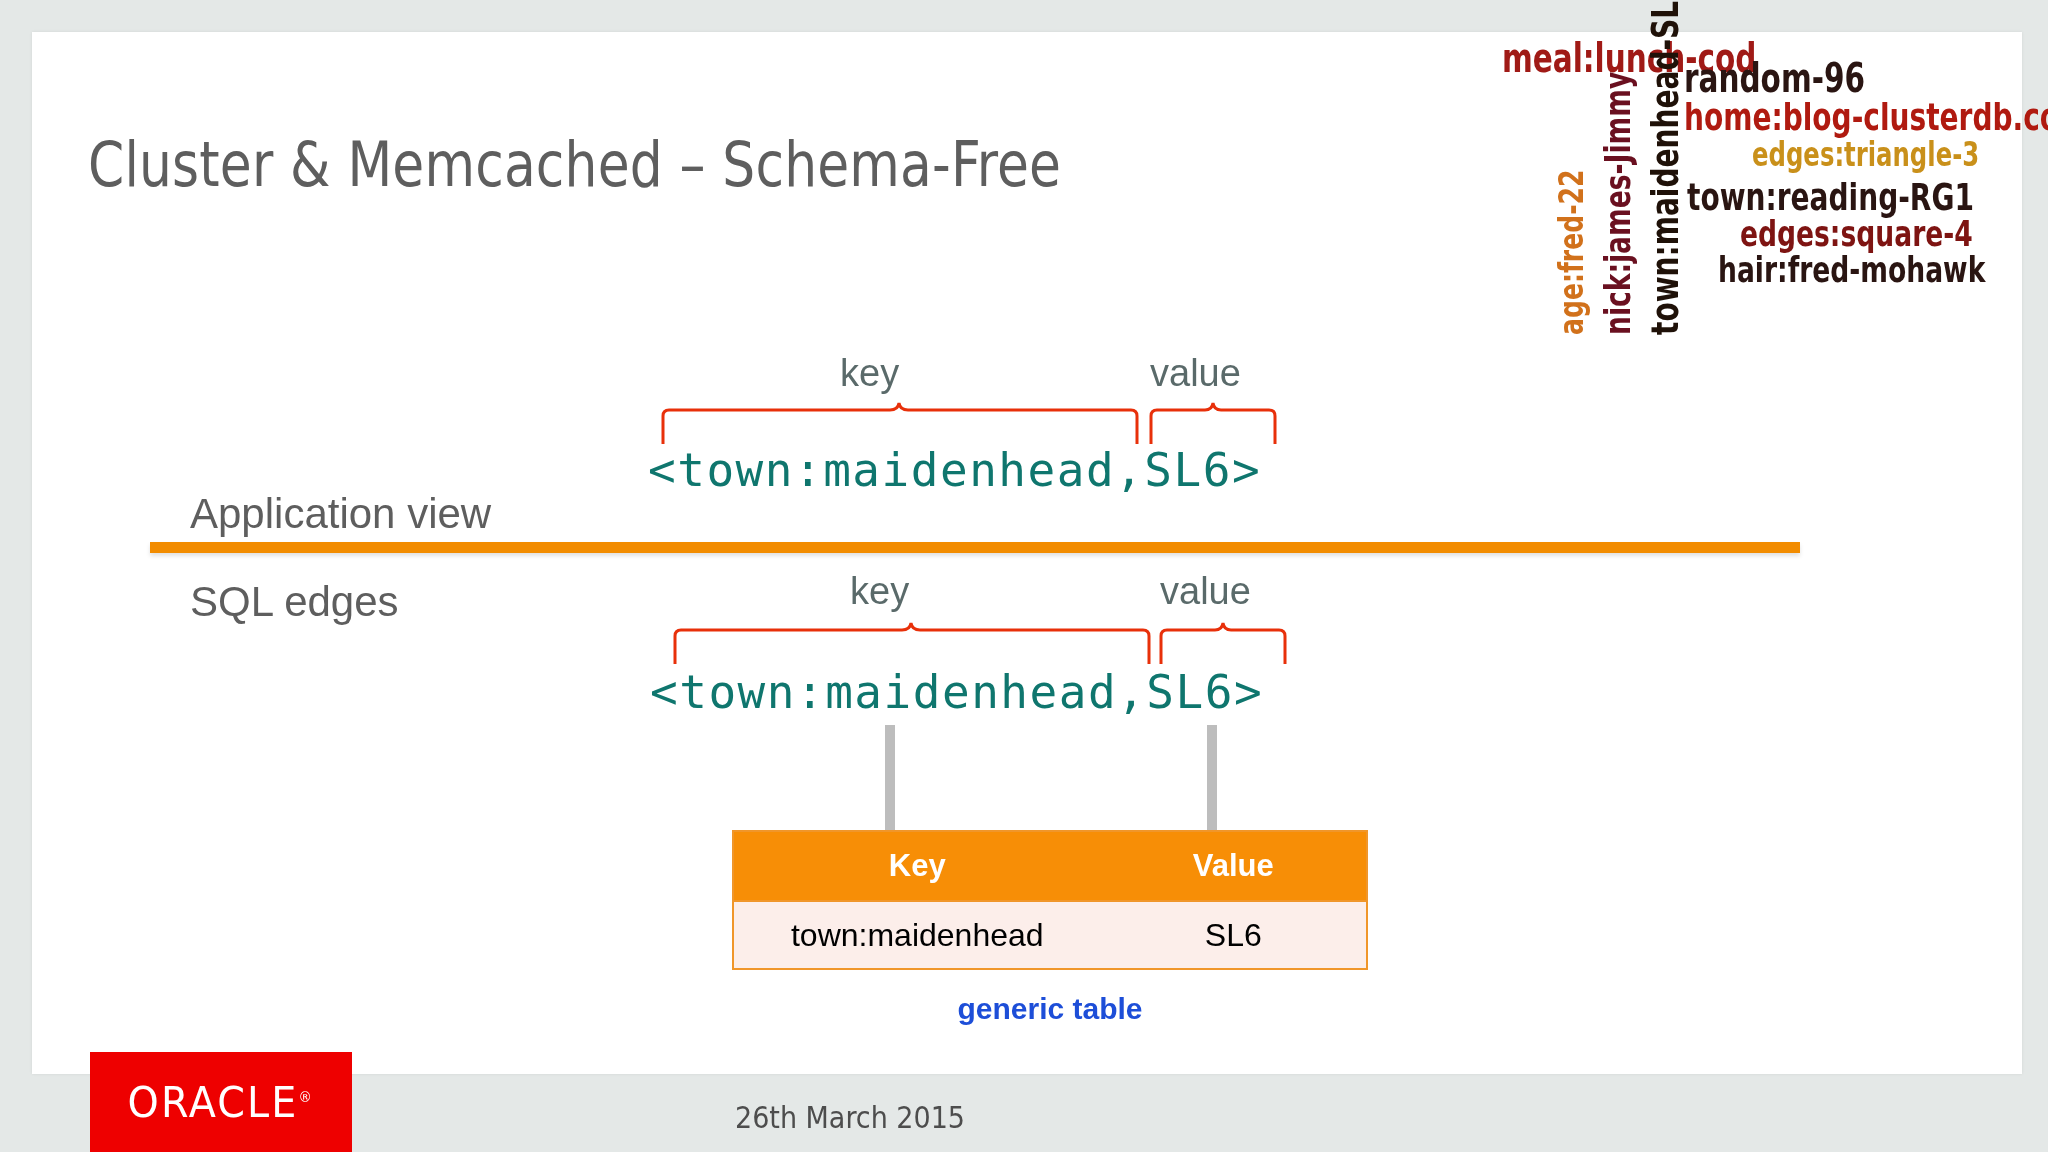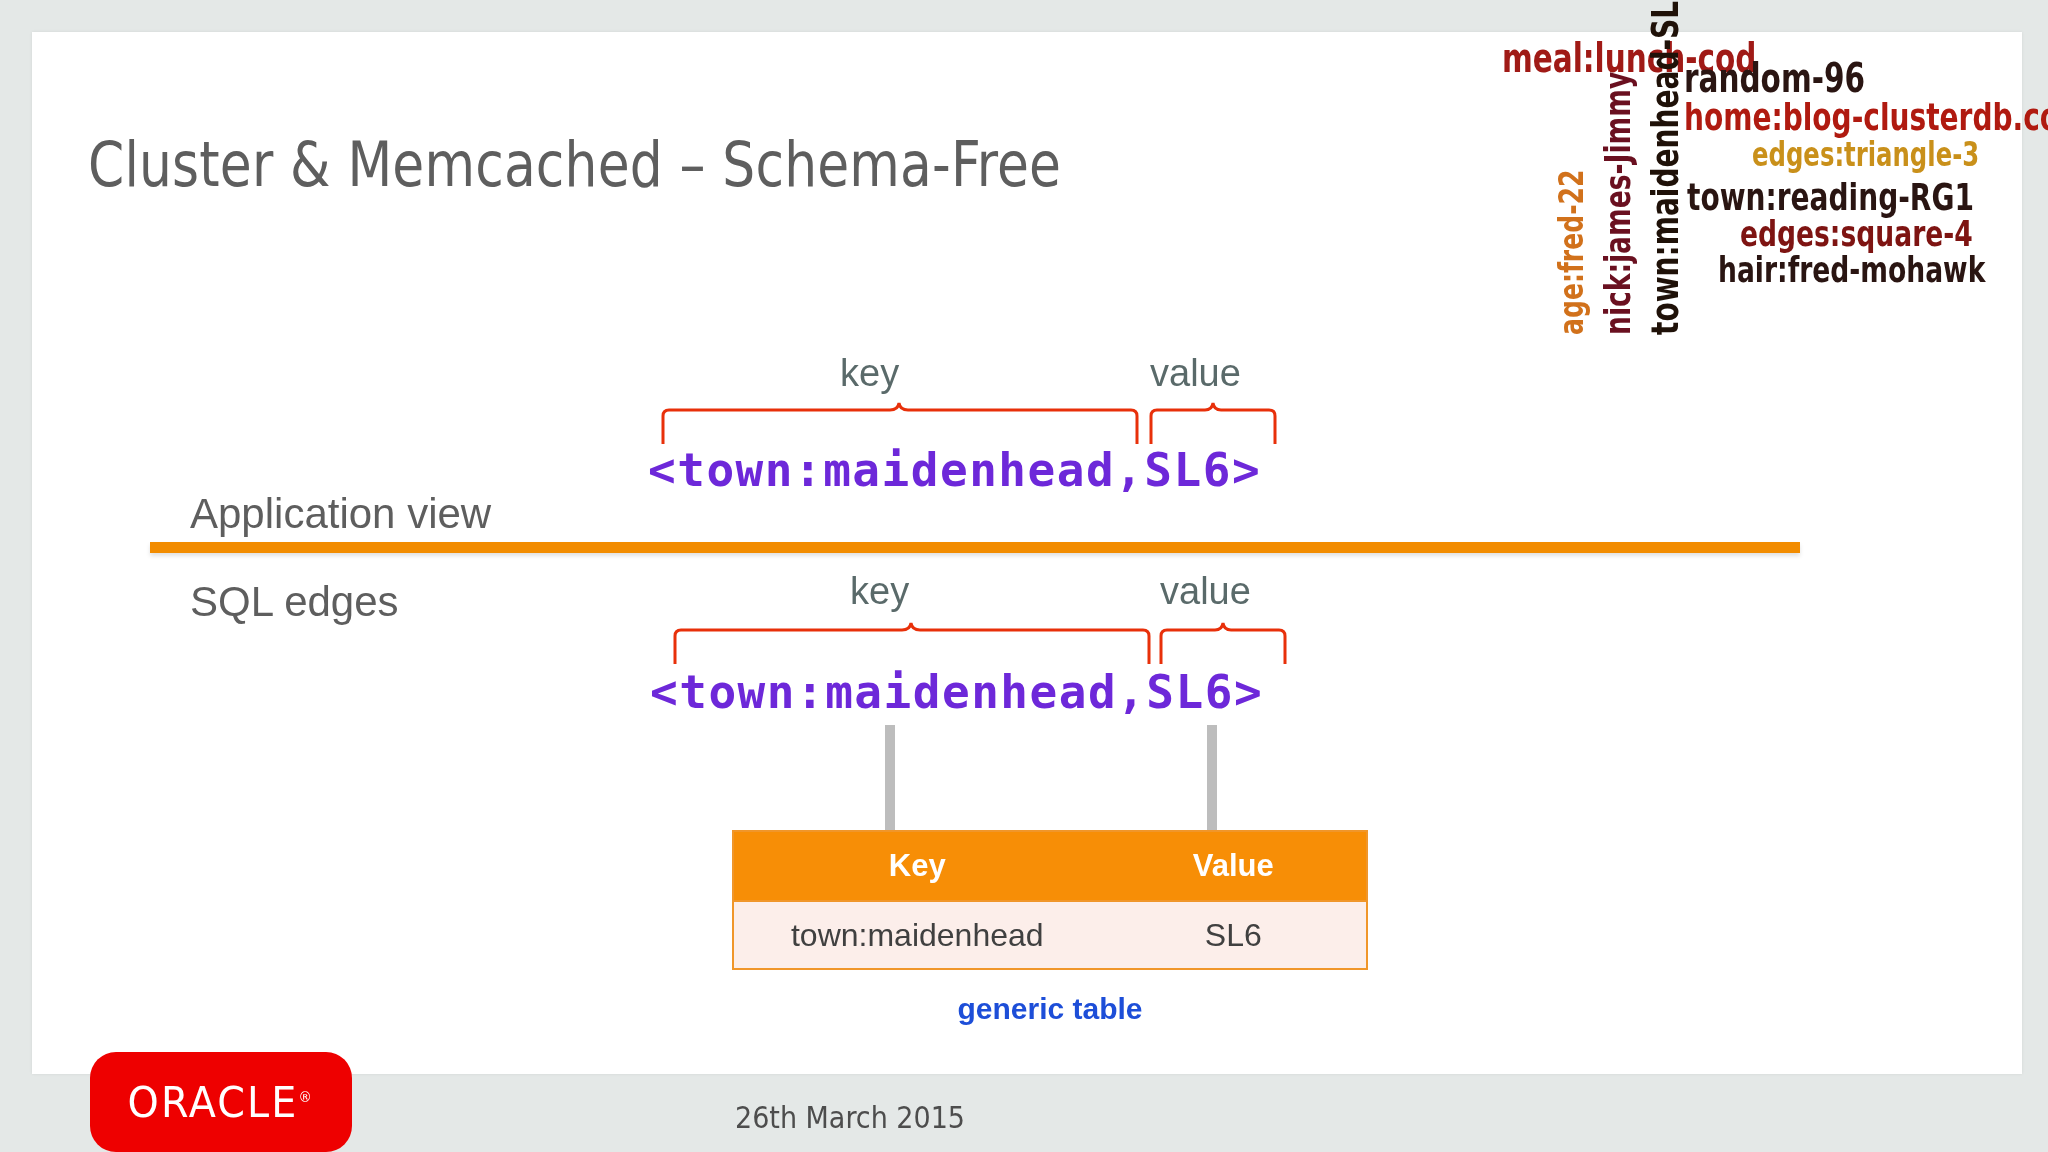--- a/index.html
+++ b/index.html
@@ -81,22 +81,22 @@
     font-family: "Liberation Sans", sans-serif;
     font-size: 38px;
     color: #5a6a6a;
     white-space: nowrap;
   }
 
   .code-line {
     position: absolute;
     font-family: "DejaVu Sans Mono", "Liberation Mono", monospace;
     font-size: 46px;
-    font-weight: 700;
-    color: #6d28d9;
+    font-weight: 400;
+    color: #0f766e;
     letter-spacing: 1.5px;
     white-space: nowrap;
   }
 
   .brace {
     position: absolute;
     pointer-events: none;
   }
 
   
@@ -145,21 +145,21 @@
   }
   .gcell.col-key   { width: 58%; }
   .gcell.col-value { width: 42%; }
 
   .gtable-head .gcell {
     color: #ffffff;
     font-size: 31px;
     font-weight: 700;
   }
   .gtable-body .gcell {
-    color: #404040;
+    color: #000000;
     font-size: 32px;
     font-weight: 400;
   }
 
   .table-caption {
     position: absolute;
     left: 732px;
     top: 992px;
     width: 636px;
     text-align: center;
@@ -175,21 +175,20 @@
   .oracle-logo {
     position: absolute;
     left: 90px;
     top: 1052px;
     width: 262px;
     height: 100px;
     background: #ee0000;
     display: flex;
     align-items: center;
     justify-content: center;
-    border-radius: 26px;
   }
   .oracle-logo-text {
     color: #ffffff;
     font-family: "DejaVu Sans Condensed", "Liberation Sans Narrow", "Liberation Sans", sans-serif;
     font-size: 42px;
     font-weight: 400;
     letter-spacing: 2px;
     transform: scaleX(1.05);
   }
   .oracle-logo-text sup {

